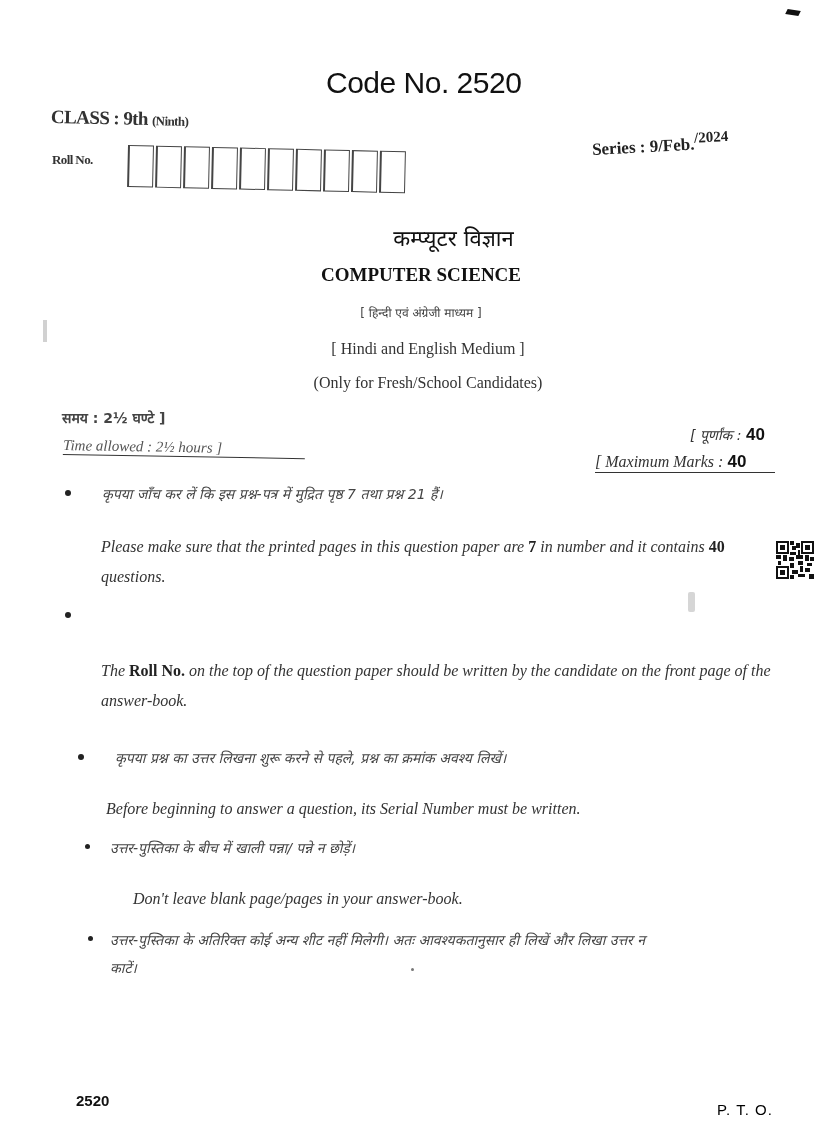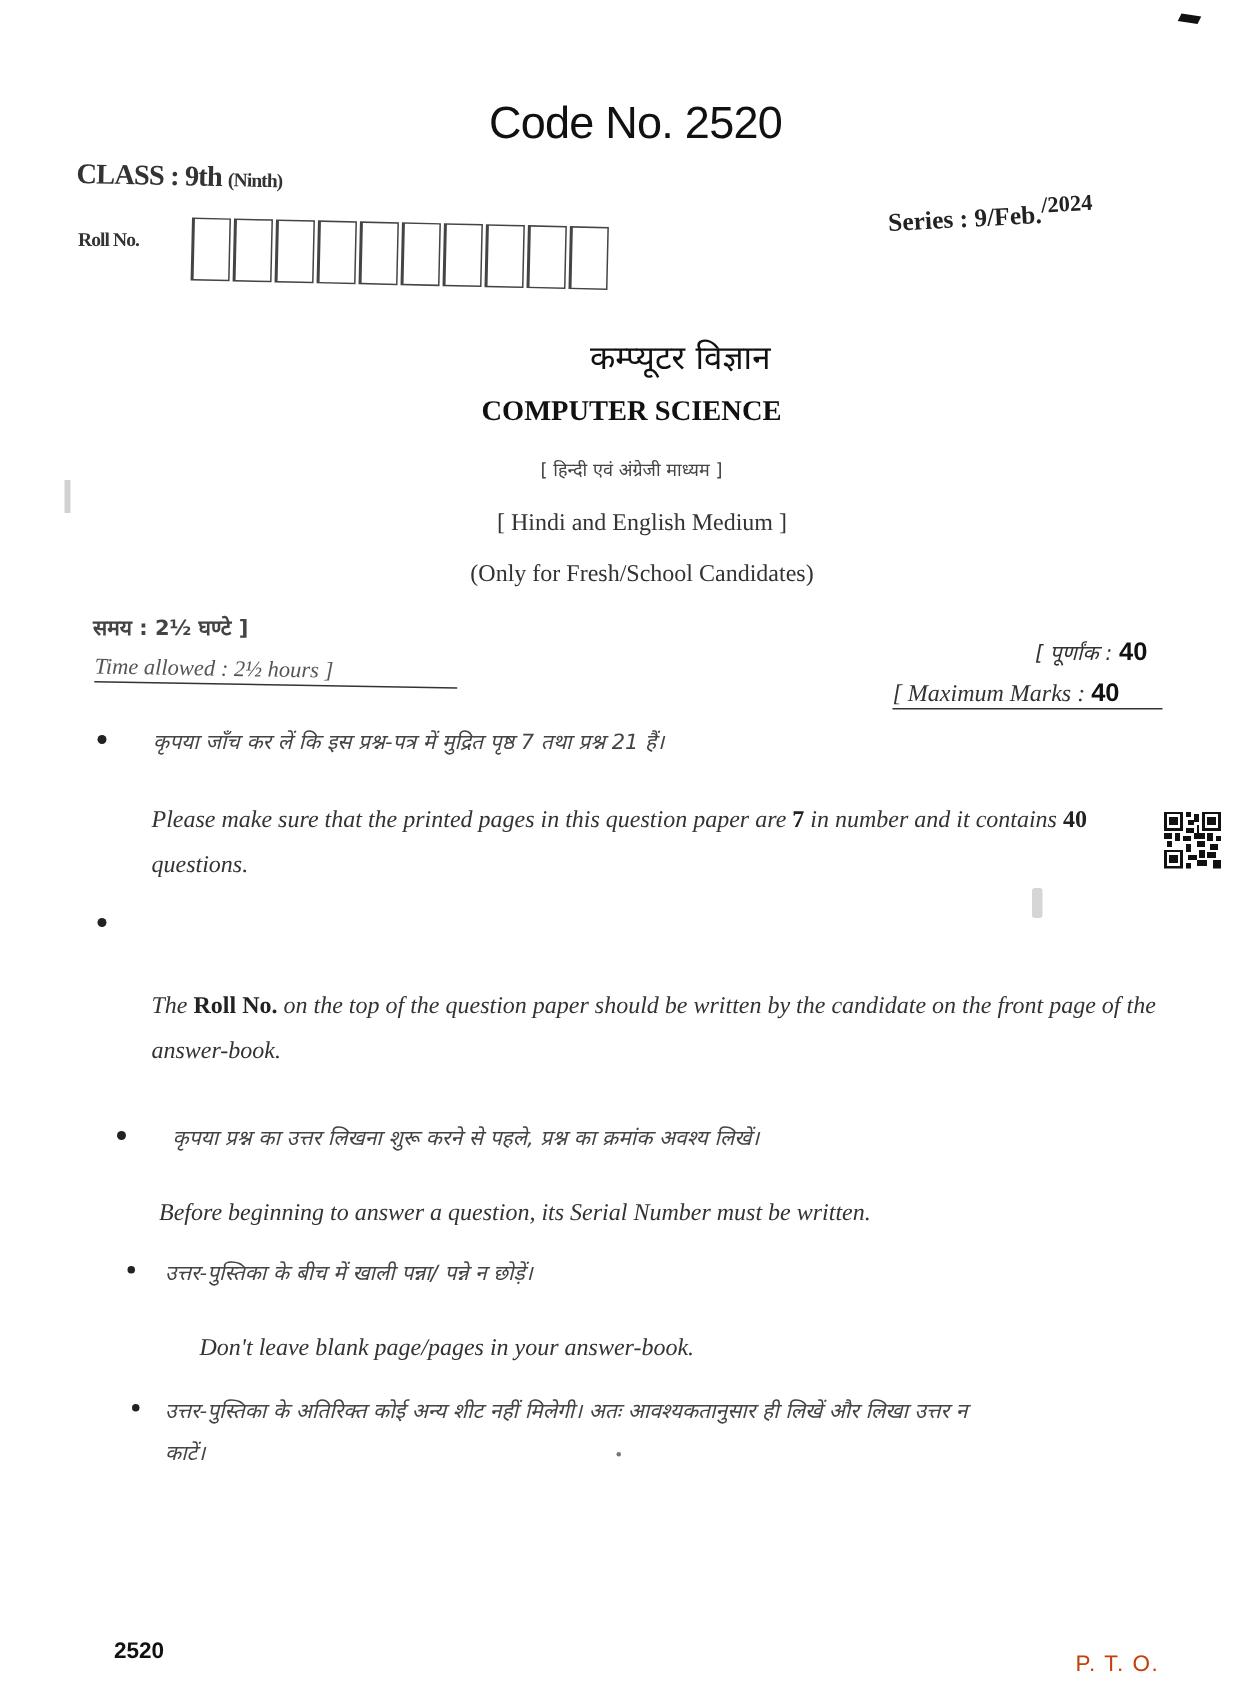--- a/index.html
+++ b/index.html
@@ -154,21 +154,21 @@
     }
 
     .footer-code {
       left: 76px; top: 1092px;
       font-family: "Liberation Sans", sans-serif;
       font-weight: bold; font-size: 15px; color: #111;
     }
     .footer-pto {
       left: 717px; top: 1101px;
       font-family: "Liberation Sans", sans-serif;
-      font-size: 15px; color: #c2410c; letter-spacing: 1px;
+      font-size: 15px; color: #000000; letter-spacing: 1px;
     }
   </style>
 </head>
 <body>
 
 <div class="abs scan-mark-top"></div>
 <div class="abs scan-smudge-left"></div>
 <div class="abs scan-smudge-mid"></div>
 <div class="abs scan-dot"></div>
 

